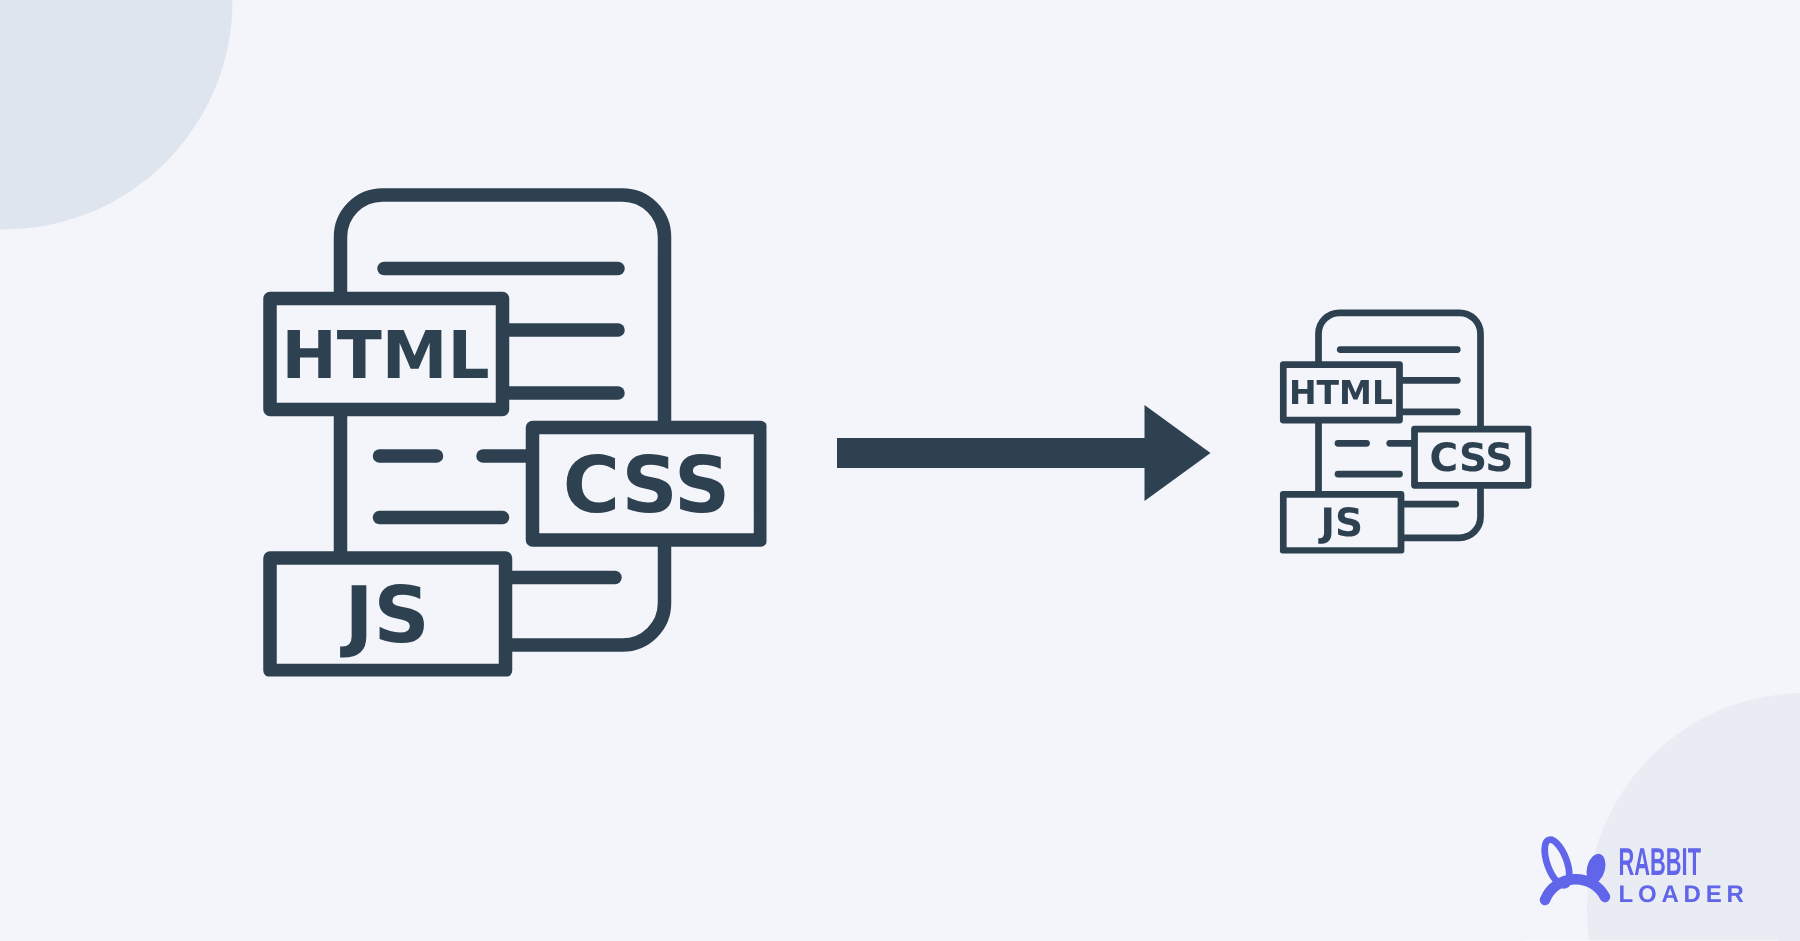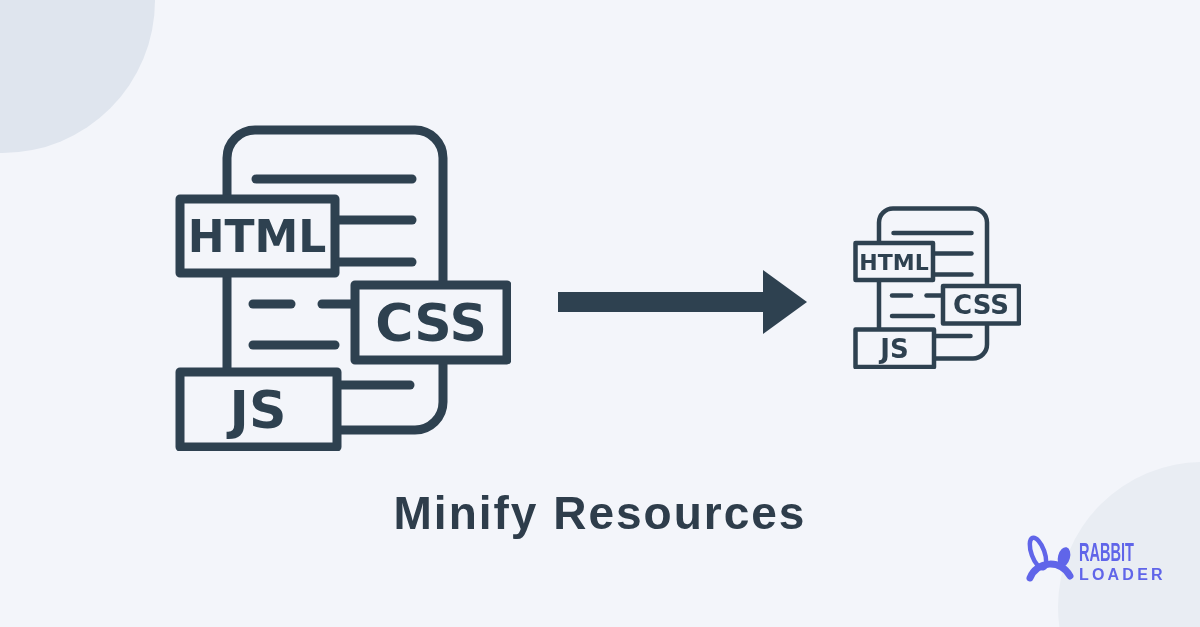--- a/index.html
+++ b/index.html
@@ -18,21 +18,21 @@
   .icon-small{position:absolute;left:853px;top:206px;width:168px;height:163px;}
   .arrow{position:absolute;left:550px;top:262px;width:265px;height:80px;}
 
   .page-title{
     position:absolute;left:0;top:490px;width:1200px;
     text-align:center;
     font-size:46px;font-weight:700;letter-spacing:2px;
     color:#2e3d4b;line-height:1;
   }
 
-  .logo{position:absolute;left:1026px;top:531px;display:flex;align-items:flex-start;}
+  .logo{position:absolute;left:1026px;top:553px;display:flex;align-items:flex-start;}
   .logo-ears{width:48px;height:52px;flex:0 0 auto;}
   .logo-text{margin-left:5px;display:flex;flex-direction:column;margin-top:10px;}
   .logo-name{
     display:inline-block;
     font-size:26px;font-weight:700;color:#6065e9;
     line-height:22px;
     transform:scaleX(0.56);transform-origin:left center;
     white-space:nowrap;
   }
   .logo-sub{
@@ -91,21 +91,20 @@
       <line x1="253" y1="345" x2="335" y2="345"></line>
       <rect x="355" y="285" width="152" height="75" fill="#f3f5fa"></rect>
       <rect x="180" y="372" width="157" height="75" fill="#f3f5fa"></rect>
       <line x1="341" y1="385" x2="410" y2="385"></line>
     </g>
     <text x="257" y="252" font-size="44" text-anchor="middle">HTML</text>
     <text x="431" y="341" font-size="52" text-anchor="middle">CSS</text>
     <text x="258" y="428" font-size="52" text-anchor="middle">JS</text>
   </svg>
 
-  <div class="page-title">Minify Resources</div>
 
   <div class="logo">
     <svg class="logo-ears" viewBox="0 0 48 52">
       <ellipse cx="12" cy="22" rx="6.5" ry="16" fill="none" stroke="#6065e9" stroke-width="4.5" transform="rotate(-20 12 22)"></ellipse>
       <ellipse cx="38" cy="26" rx="6" ry="10" fill="#6065e9" transform="rotate(15 38 26)"></ellipse>
       <path d="M4 47 A22 22 0 0 1 44 45" fill="none" stroke="#6065e9" stroke-width="7" stroke-linecap="round"></path>
     </svg>
     <div class="logo-text">
       <span class="logo-name">RABBIT</span>
       <span class="logo-sub">LOADER</span>

